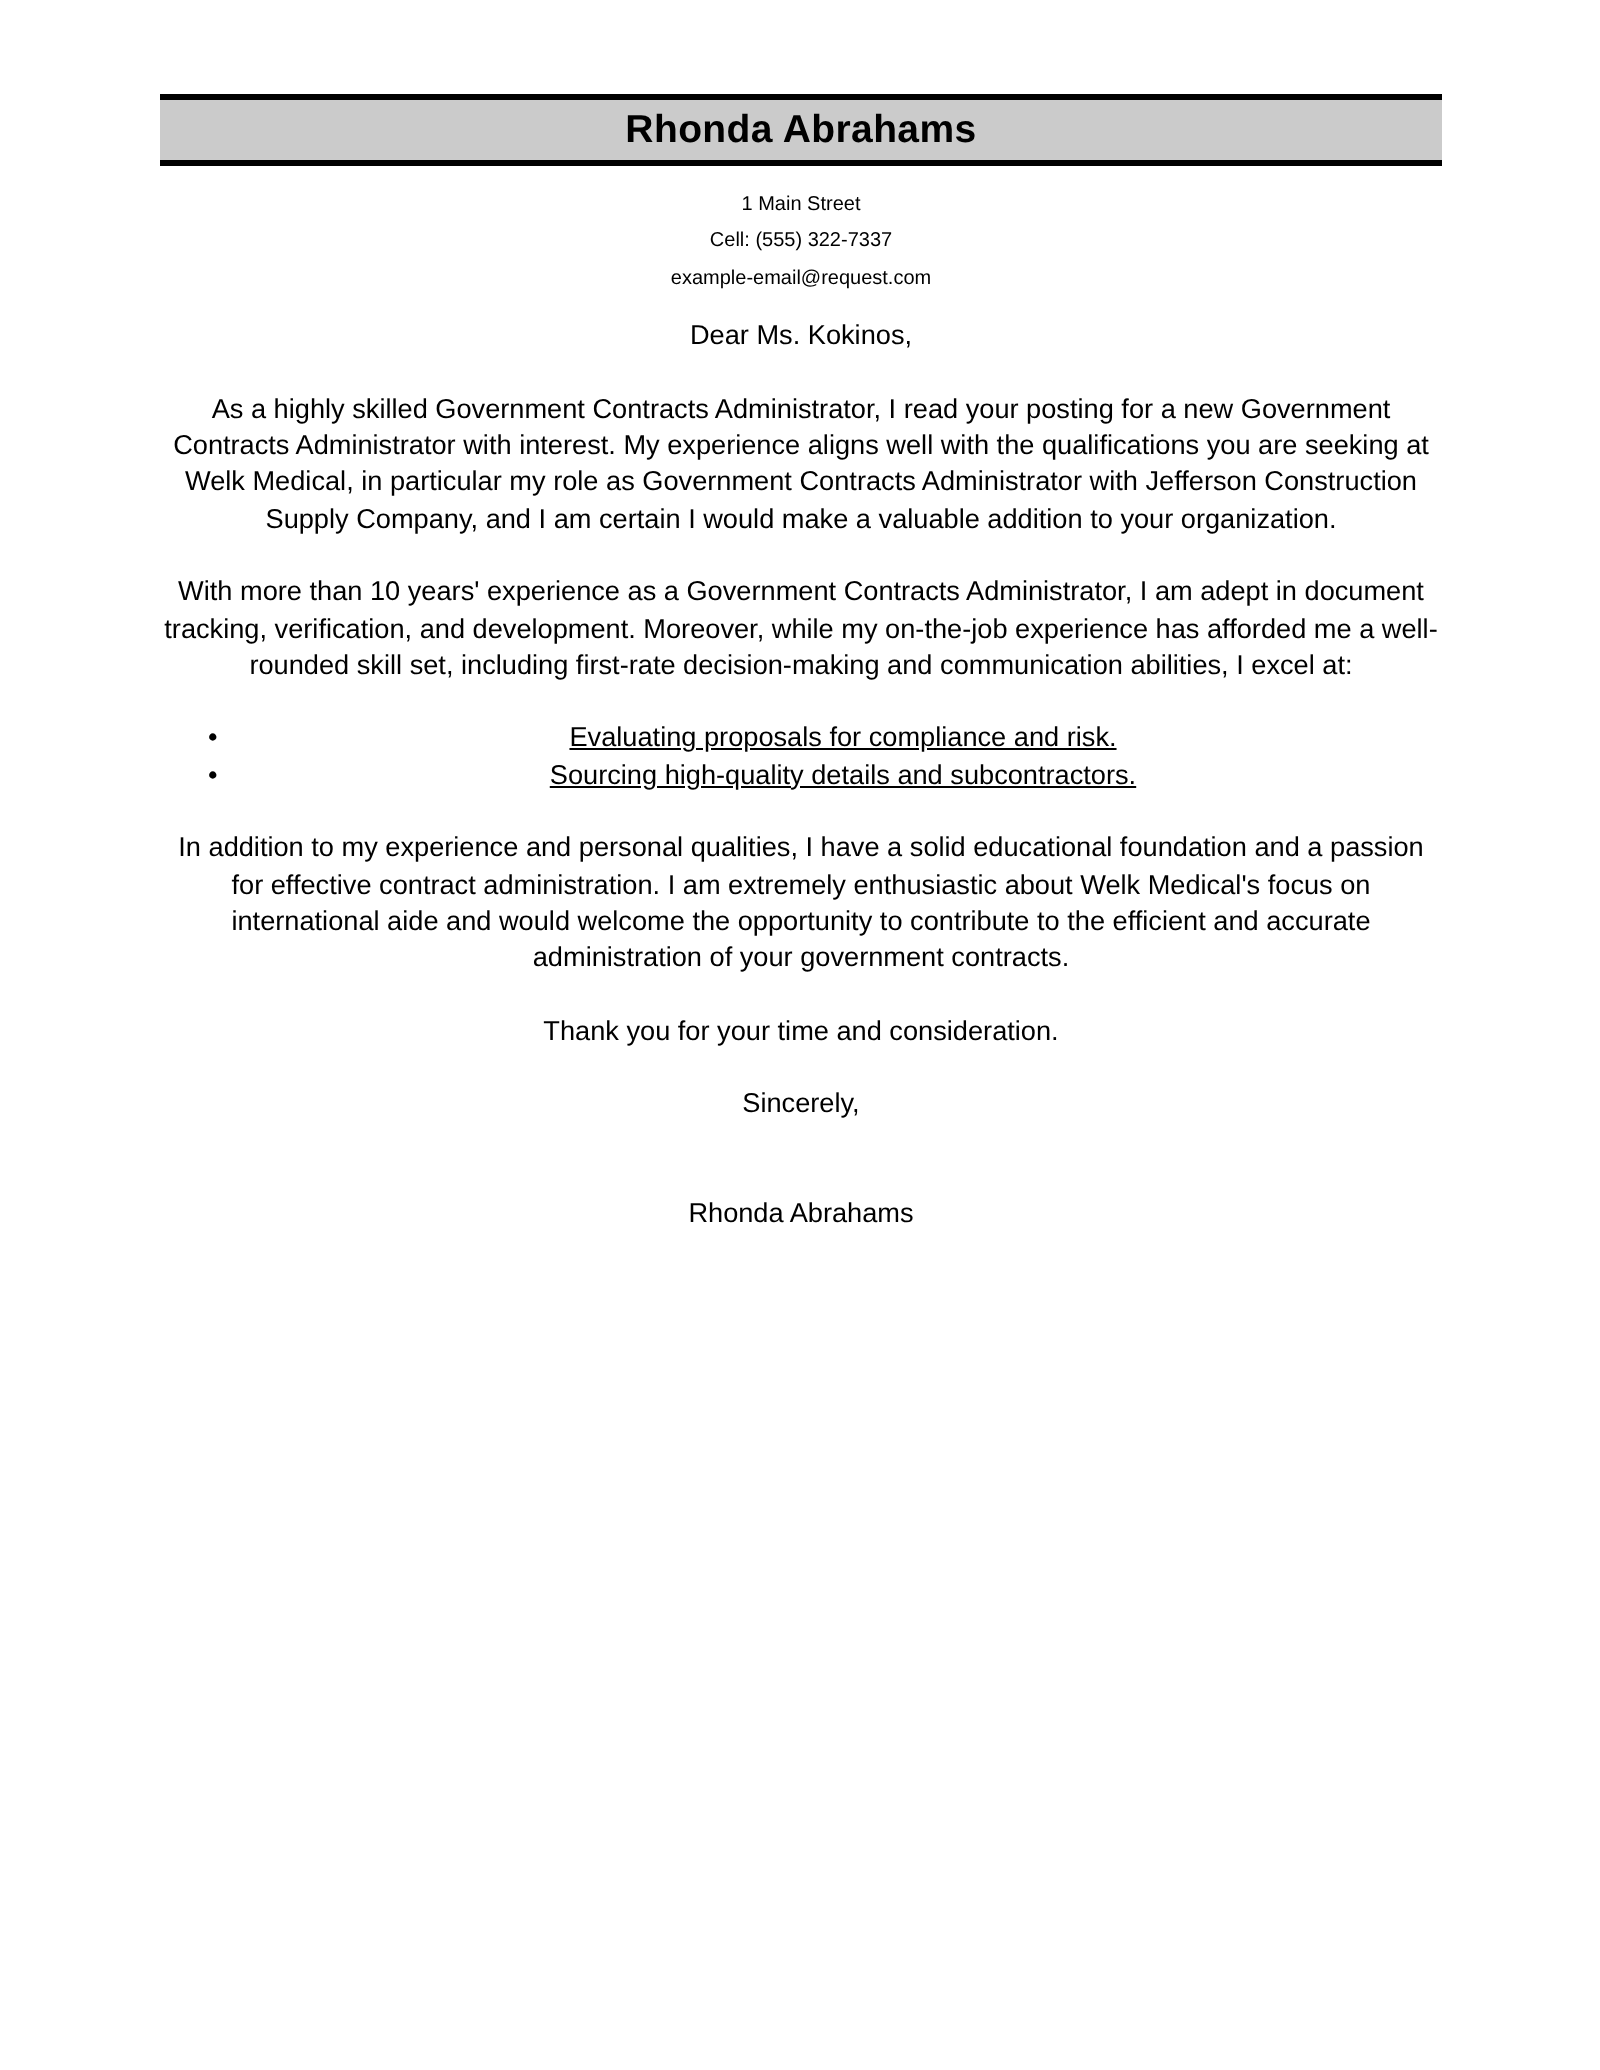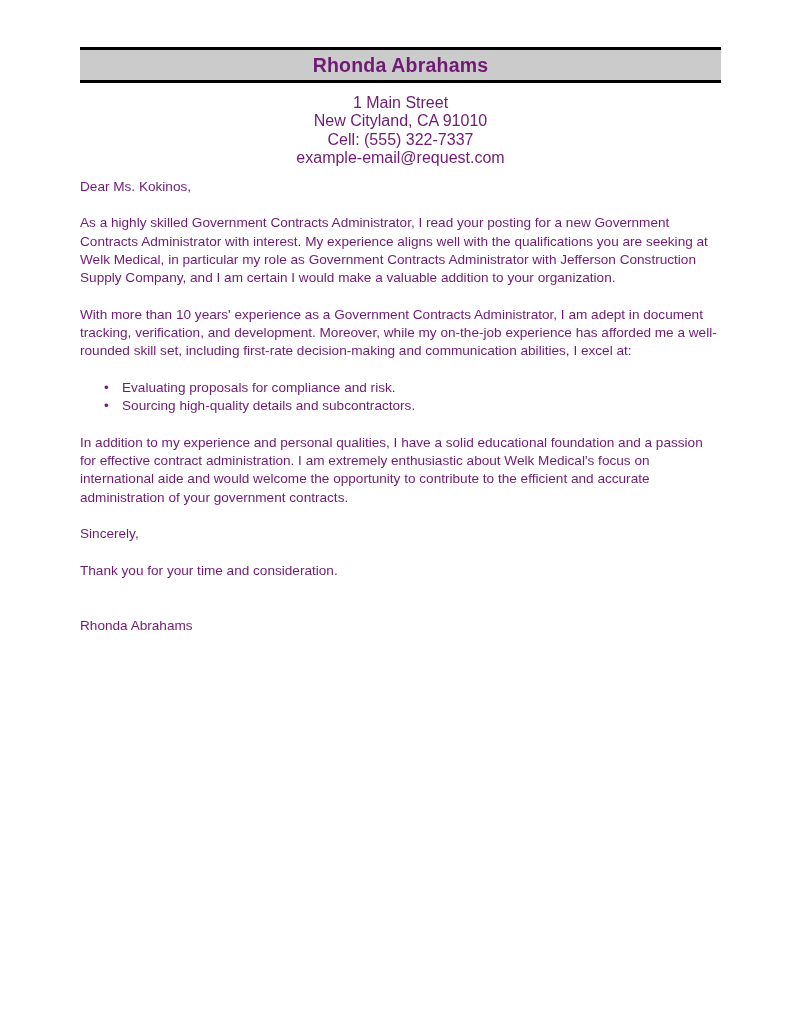--- a/index.html
+++ b/index.html
@@ -6,21 +6,21 @@
     margin: 0;
     padding: 0;
     background: #ffffff;
   }
   .page {
     position: relative;
     width: 800px;
     height: 1035px;
     background: #ffffff;
     font-family: "Liberation Sans", sans-serif;
-    color: #701a75;
+    color: #000000;
     overflow: hidden;
   }
   .content {
     position: absolute;
     left: 80px;
     top: 0;
     width: 641px;
   }
   .banner {
     margin-top: 47px;
@@ -33,43 +33,44 @@
     justify-content: center;
   }
   .banner-title {
     font-size: 19.5px;
     font-weight: bold;
     letter-spacing: 0.2px;
   }
   .address-block {
     margin-top: 11px;
     text-align: center;
-    font-size: 16px;
+    font-size: 10px;
     line-height: 18.4px;
   }
   .letter-body {
     font-size: 13.6px;
     line-height: 18.3px;
-    text-align: left;
+    text-align: center;
   }
   .letter-body p {
     margin: 18.3px 0 0 0;
     padding: 0;
   }
   .letter-body p.salutation {
     margin-top: 10px;
   }
   .letter-body ul.bullet-list {
     margin: 18.3px 0 0 0;
     padding: 0;
     list-style: none;
   }
   .letter-body ul.bullet-list li {
     position: relative;
     padding-left: 42px;
+    text-decoration: underline;
   }
   .letter-body ul.bullet-list li::before {
     content: "\2022";
     position: absolute;
     left: 24px;
     top: 0;
   }
   .letter-body p.signature-name {
     margin-top: 36.6px;
   }
@@ -79,41 +80,40 @@
 
 <div class="page">
   <div class="content">
 
     <div class="banner">
       <div class="banner-title">Rhonda Abrahams</div>
     </div>
 
     <div class="address-block">
       <div>1 Main Street</div>
-      <div>New Cityland, CA 91010</div>
       <div>Cell: (555) 322-7337</div>
       <div>example-email@request.com</div>
     </div>
 
     <div class="letter-body">
       <p class="salutation">Dear Ms. Kokinos,</p>
 
       <p>As a highly skilled Government Contracts Administrator, I read your posting for a new Government Contracts Administrator with interest. My experience aligns well with the qualifications you are seeking at Welk Medical, in particular my role as Government Contracts Administrator with Jefferson Construction Supply Company, and I am certain I would make a valuable addition to your organization.</p>
 
       <p>With more than 10 years' experience as a Government Contracts Administrator, I am adept in document tracking, verification, and development. Moreover, while my on-the-job experience has afforded me a well-rounded skill set, including first-rate decision-making and communication abilities, I excel at:</p>
 
       <ul class="bullet-list">
         <li>Evaluating proposals for compliance and risk.</li>
         <li>Sourcing high-quality details and subcontractors.</li>
       </ul>
 
       <p>In addition to my experience and personal qualities, I have a solid educational foundation and a passion for effective contract administration. I am extremely enthusiastic about Welk Medical's focus on international aide and would welcome the opportunity to contribute to the efficient and accurate administration of your government contracts.</p>
 
 
+      <p>Thank you for your time and consideration.</p>
+
       <p>Sincerely,</p>
-
-      <p>Thank you for your time and consideration.</p>
 
       <p class="signature-name">Rhonda Abrahams</p>
     </div>
 
   </div>
 </div>
 
 </body></html>

